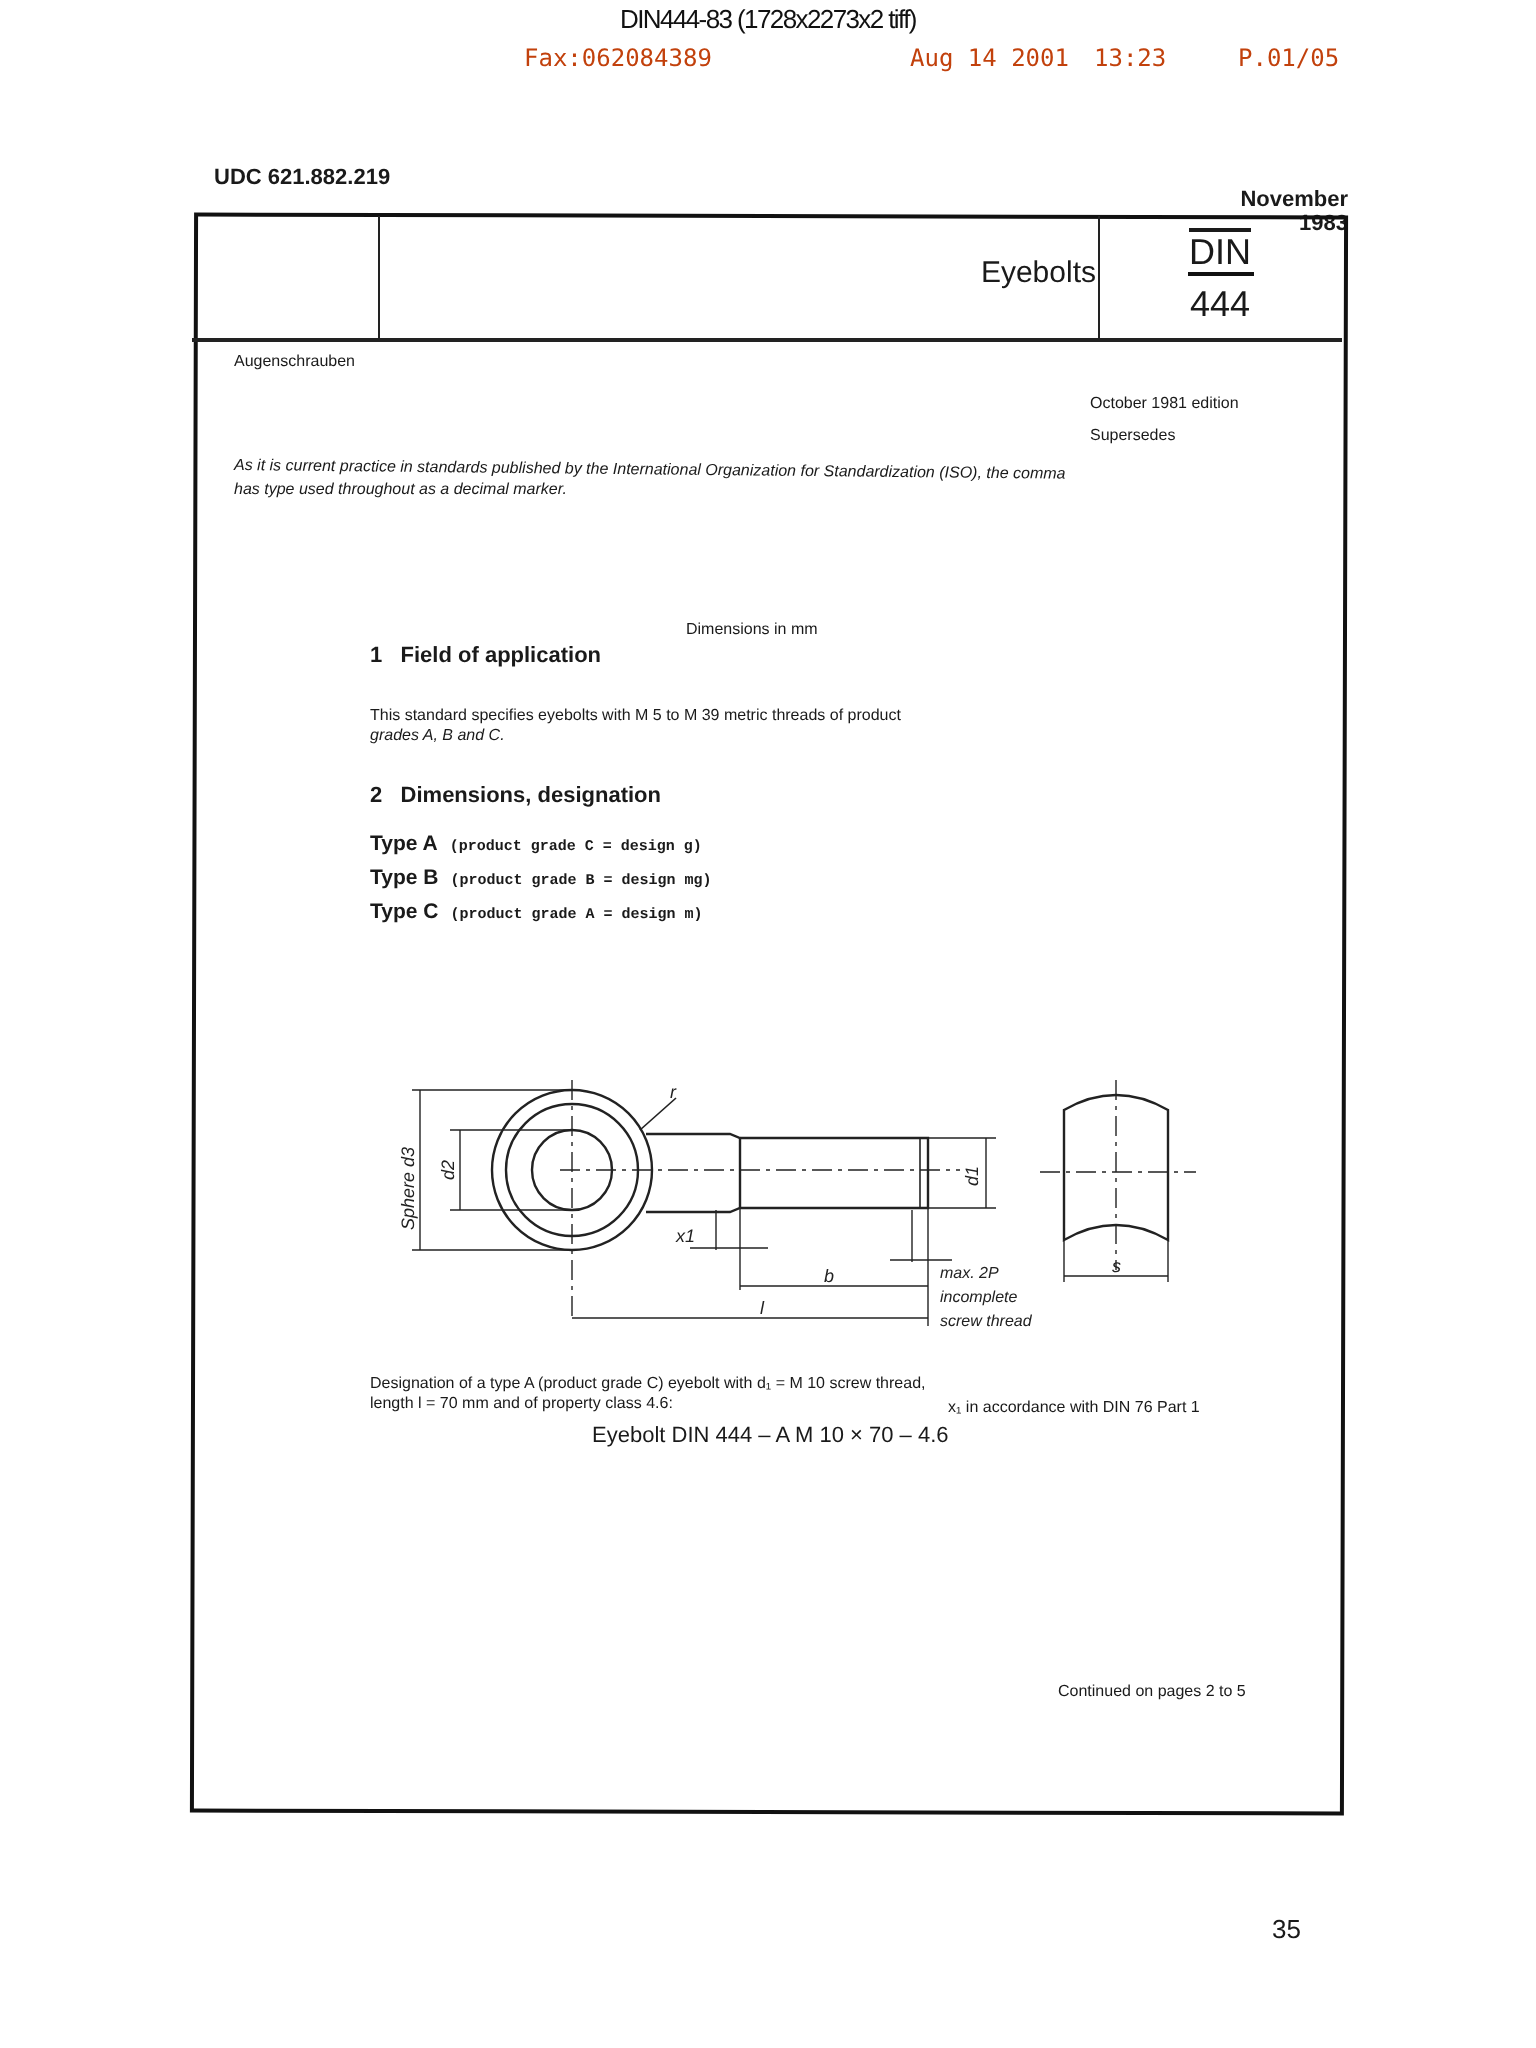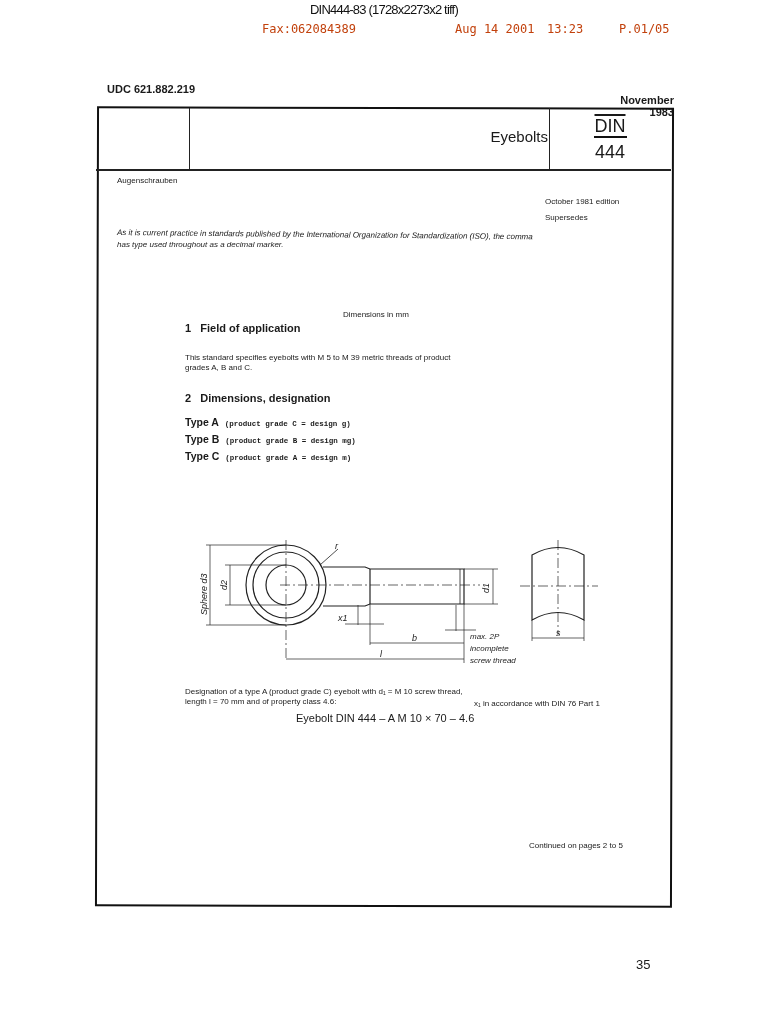--- a/index.html
+++ b/index.html
@@ -56,21 +56,21 @@
 <div class="abs small" style="left:545px; top:181px;margin-top:32px;">Supersedes</div>
 <div class="abs small" style="left:545px; top:197px;text-align:center;">October 1981 edition</div>
 
 <div class="abs italic" style="left:117px; top:228px; transform:rotate(0.6deg); transform-origin:left;">As it is current practice in standards published by the International Organization for Standardization (ISO), the comma</div>
 <div class="abs italic" style="left:117px; top:240px;">has type used throughout as a decimal marker.</div>
 
 <div class="abs small" style="left:343px; top:310px;text-align:center;">Dimensions in mm</div>
 
 <div class="abs h2" style="left:185px; top:322px; white-space:pre;">1   Field of application</div>
 <div class="abs body8" style="left:185px; top:353px;">This standard specifies eyebolts with M 5 to M 39 metric threads of product</div>
-<div class="abs body8" style="left:185px; top:363px;">grades A, B and C.</div>
+<div class="abs body8" style="left:185px; top:363px;font-style:italic;">grades A, B and C.</div>
 
 <div class="abs h2" style="left:185px; top:392px; white-space:pre;">2   Dimensions, designation</div>
 <div class="abs" style="left:185px; top:415px;">
   <div class="type-row"><span>Type A</span><span class="desc">(product grade C = design g)</span></div>
   <div class="type-row"><span>Type B</span><span class="desc">(product grade B = design mg)</span></div>
   <div class="type-row"><span>Type C</span><span class="desc">(product grade A = design m)</span></div>
 </div>
 
 <svg class="abs" style="left:180px; top:535px;" width="480" height="150" viewBox="0 0 480 150">
   <g stroke="#222" fill="none" stroke-width="1.2">

